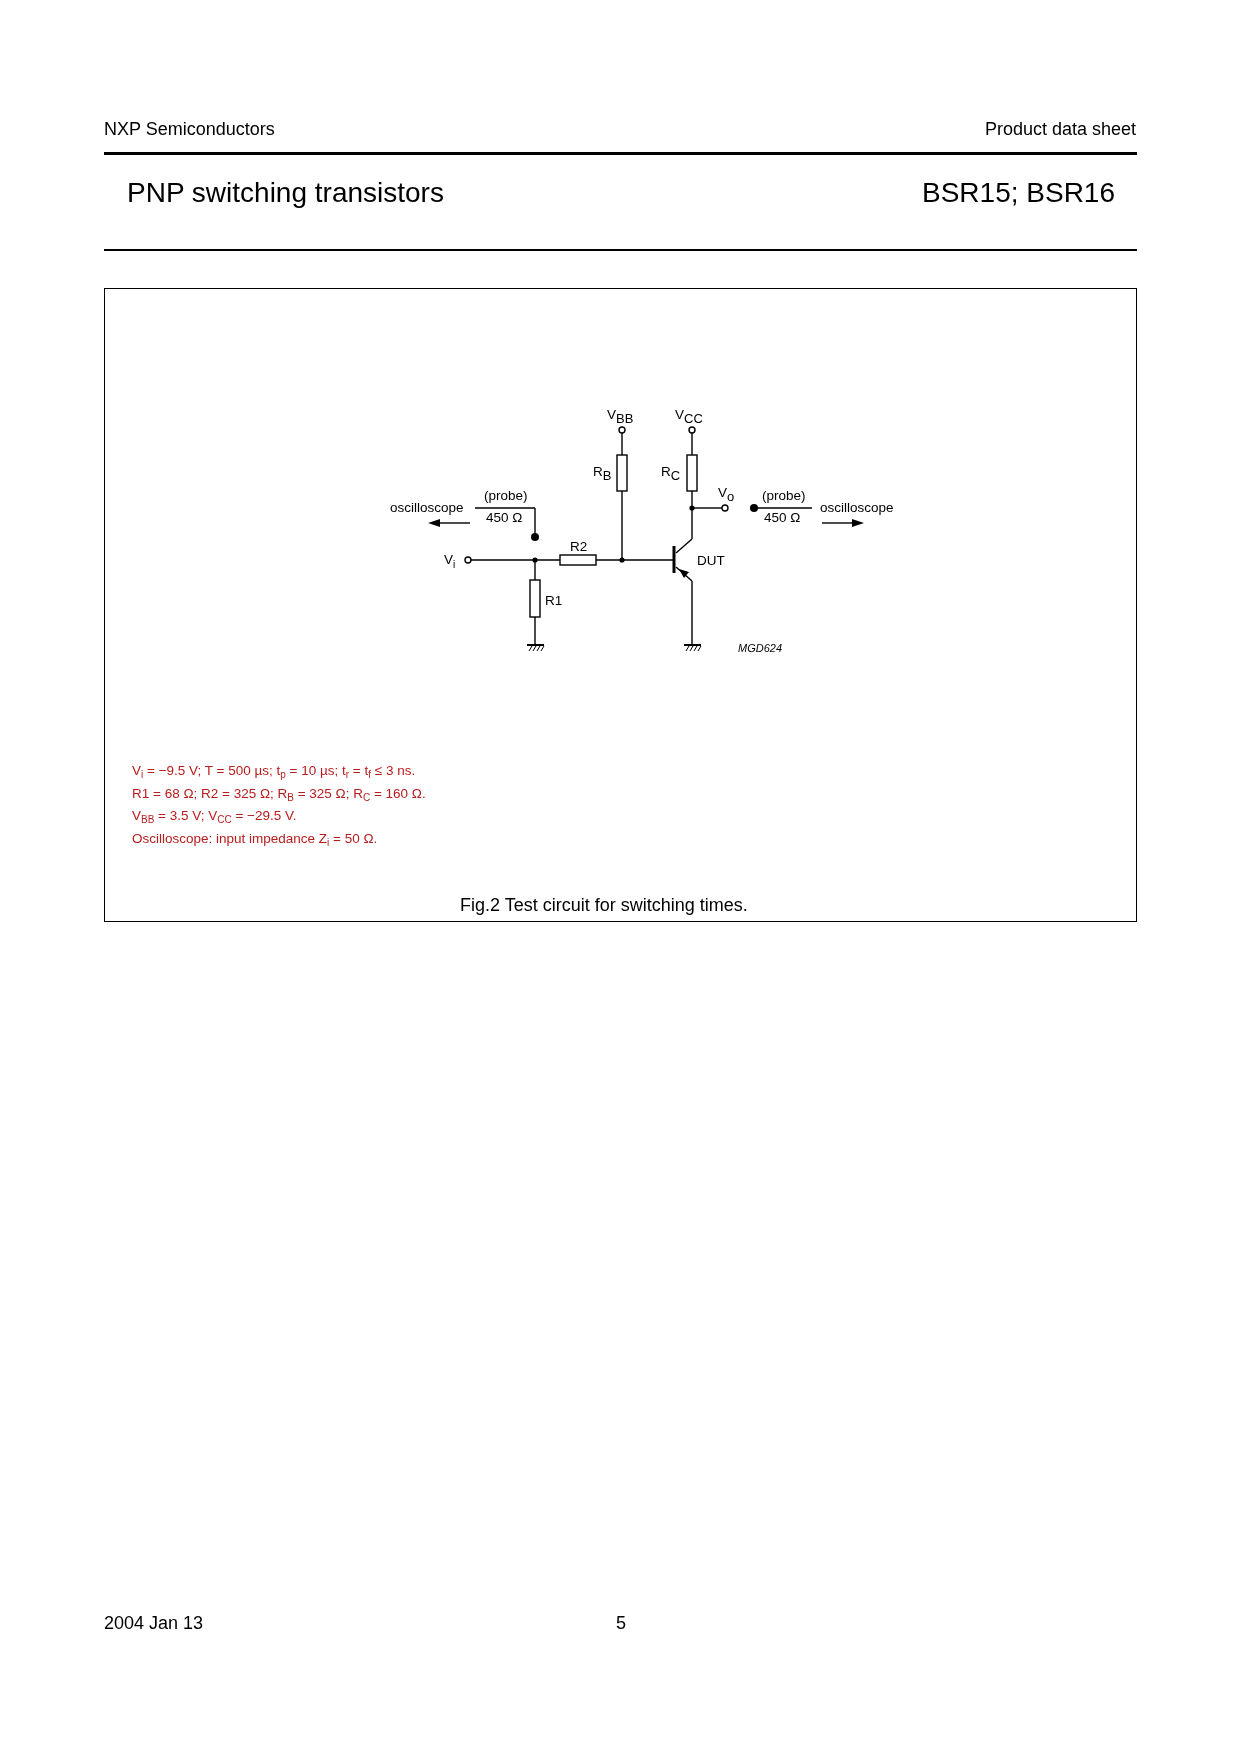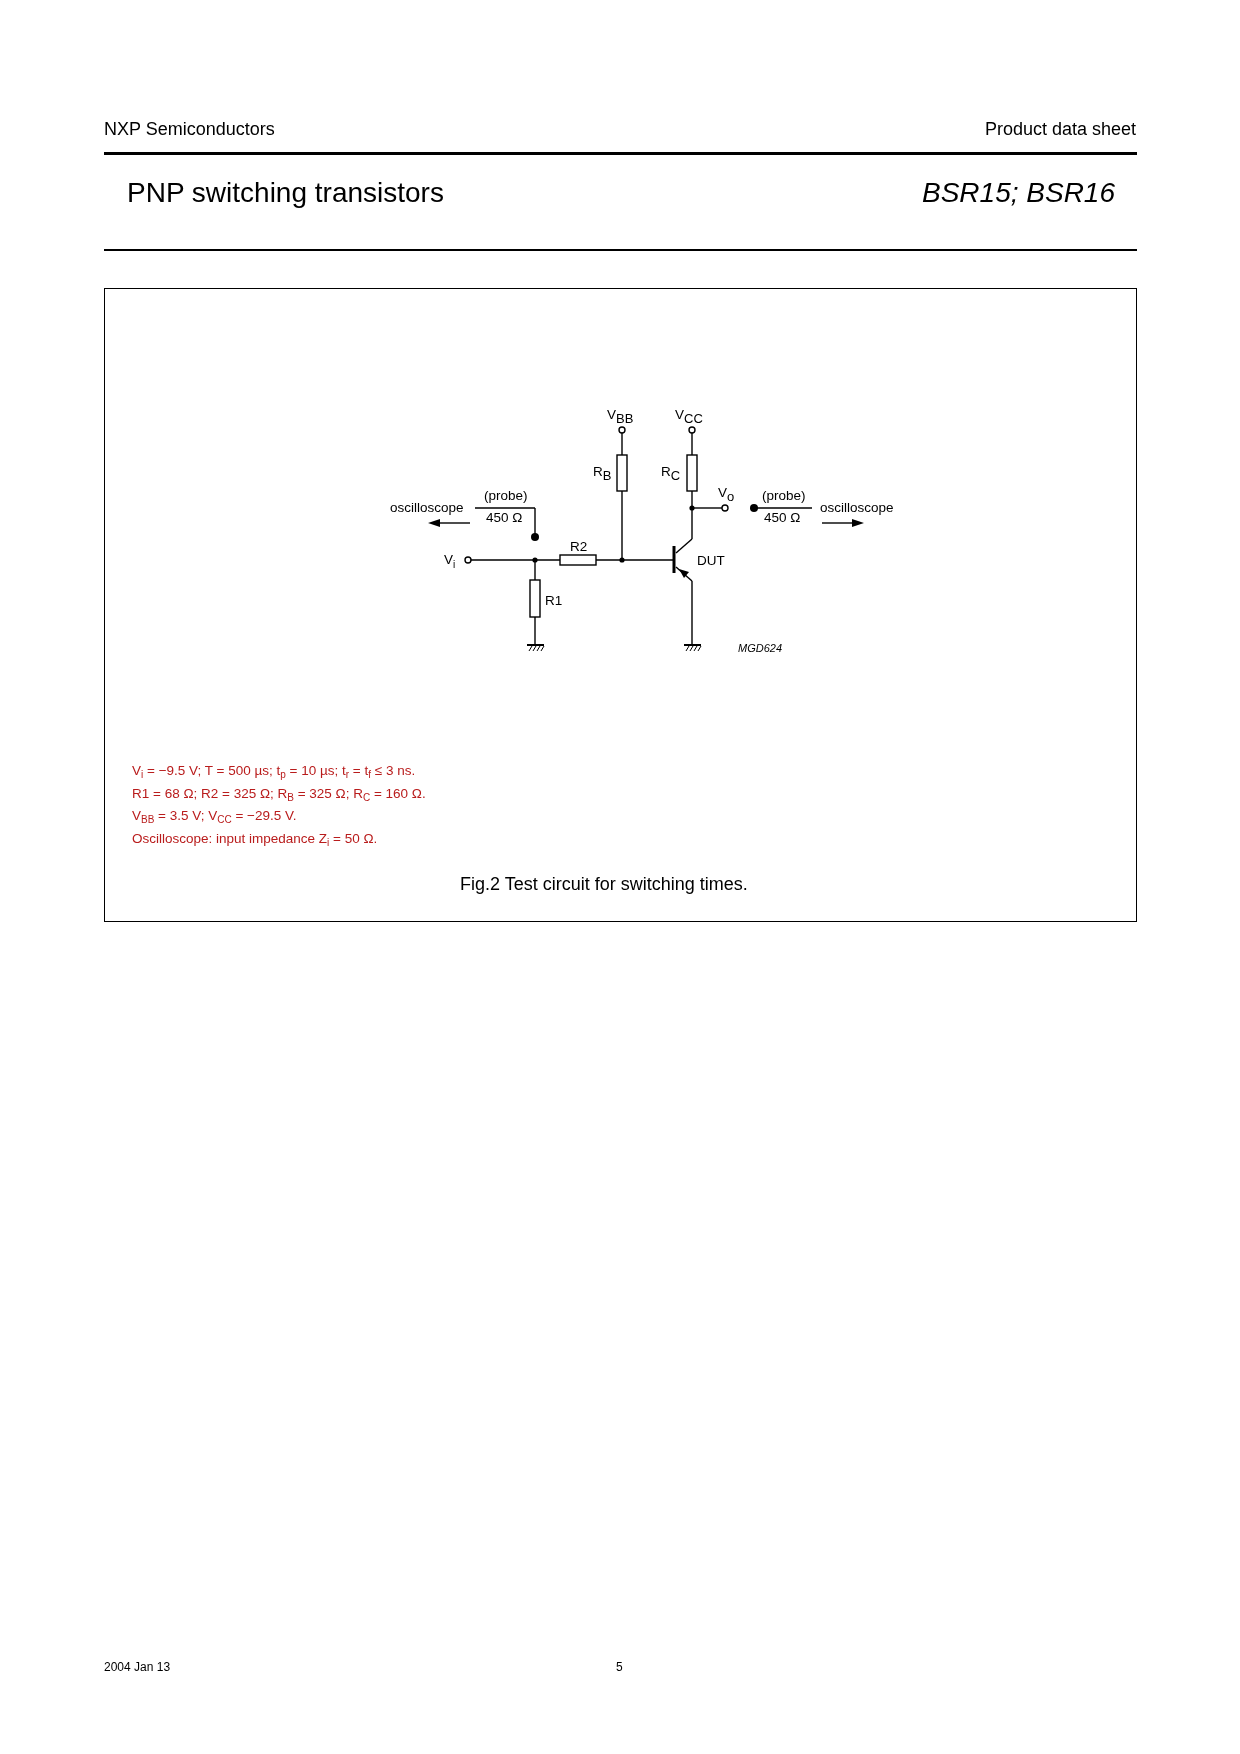--- a/index.html
+++ b/index.html
@@ -7,32 +7,32 @@
          font-family: "Liberation Sans", sans-serif; color: #000; }
   .abs { position: absolute; white-space: nowrap; }
   .hdr { font-size: 18px; top: 118px; line-height: 22px; }
   .title { font-size: 28px; top: 176px; line-height: 34px; }
   .rule-thick { position: absolute; left: 104px; width: 1033px; top: 152px; height: 3px; background: #000; }
   .rule-thin { position: absolute; left: 104px; width: 1033px; top: 249px; height: 2px; background: #000; }
   .fig-box { position: absolute; left: 104px; top: 288px; width: 1031px; height: 632px; border: 1px solid #000; }
   svg text { font-family: "Liberation Sans", sans-serif; }
   .notes { position: absolute; left: 132px; top: 760px; font-size: 13.5px; line-height: 22.5px; color: #b91c1c; }
   .notes sub { font-size: 10px; vertical-align: -3px; line-height: 0; }
-  .caption { position: absolute; left: 460px; top: 873px; font-size: 18px; line-height: 22px; }
-  .foot { font-size: 12px; top: 1656px; line-height: 22px; }
+  .caption { position: absolute; left: 460px; top: 894px; font-size: 18px; line-height: 22px; }
+  .foot { font-size: 18px; top: 1612px; line-height: 22px; }
 </style>
 </head>
 <body>
 
 <div class="abs hdr" style="left:104px;">NXP Semiconductors</div>
 <div class="abs hdr" style="right:104px;margin-left:44px;">Product data sheet</div>
 <div class="rule-thick"></div>
 
 <div class="abs title" style="left:127px;">PNP switching transistors</div>
-<div class="abs title" style="right:125px;font-style:italic;">BSR15; BSR16</div>
+<div class="abs title" style="right:125px;">BSR15; BSR16</div>
 <div class="rule-thin"></div>
 
 <div class="fig-box"></div>
 
 <svg width="1240" height="1754" viewBox="0 0 1240 1754" style="position:absolute;left:0;top:0;">
   <g stroke="#000" stroke-width="1.4" fill="none">
 
     <circle cx="468" cy="560" r="3" fill="#fff"></circle>
     <line x1="471" y1="560" x2="560" y2="560"></line>
 

